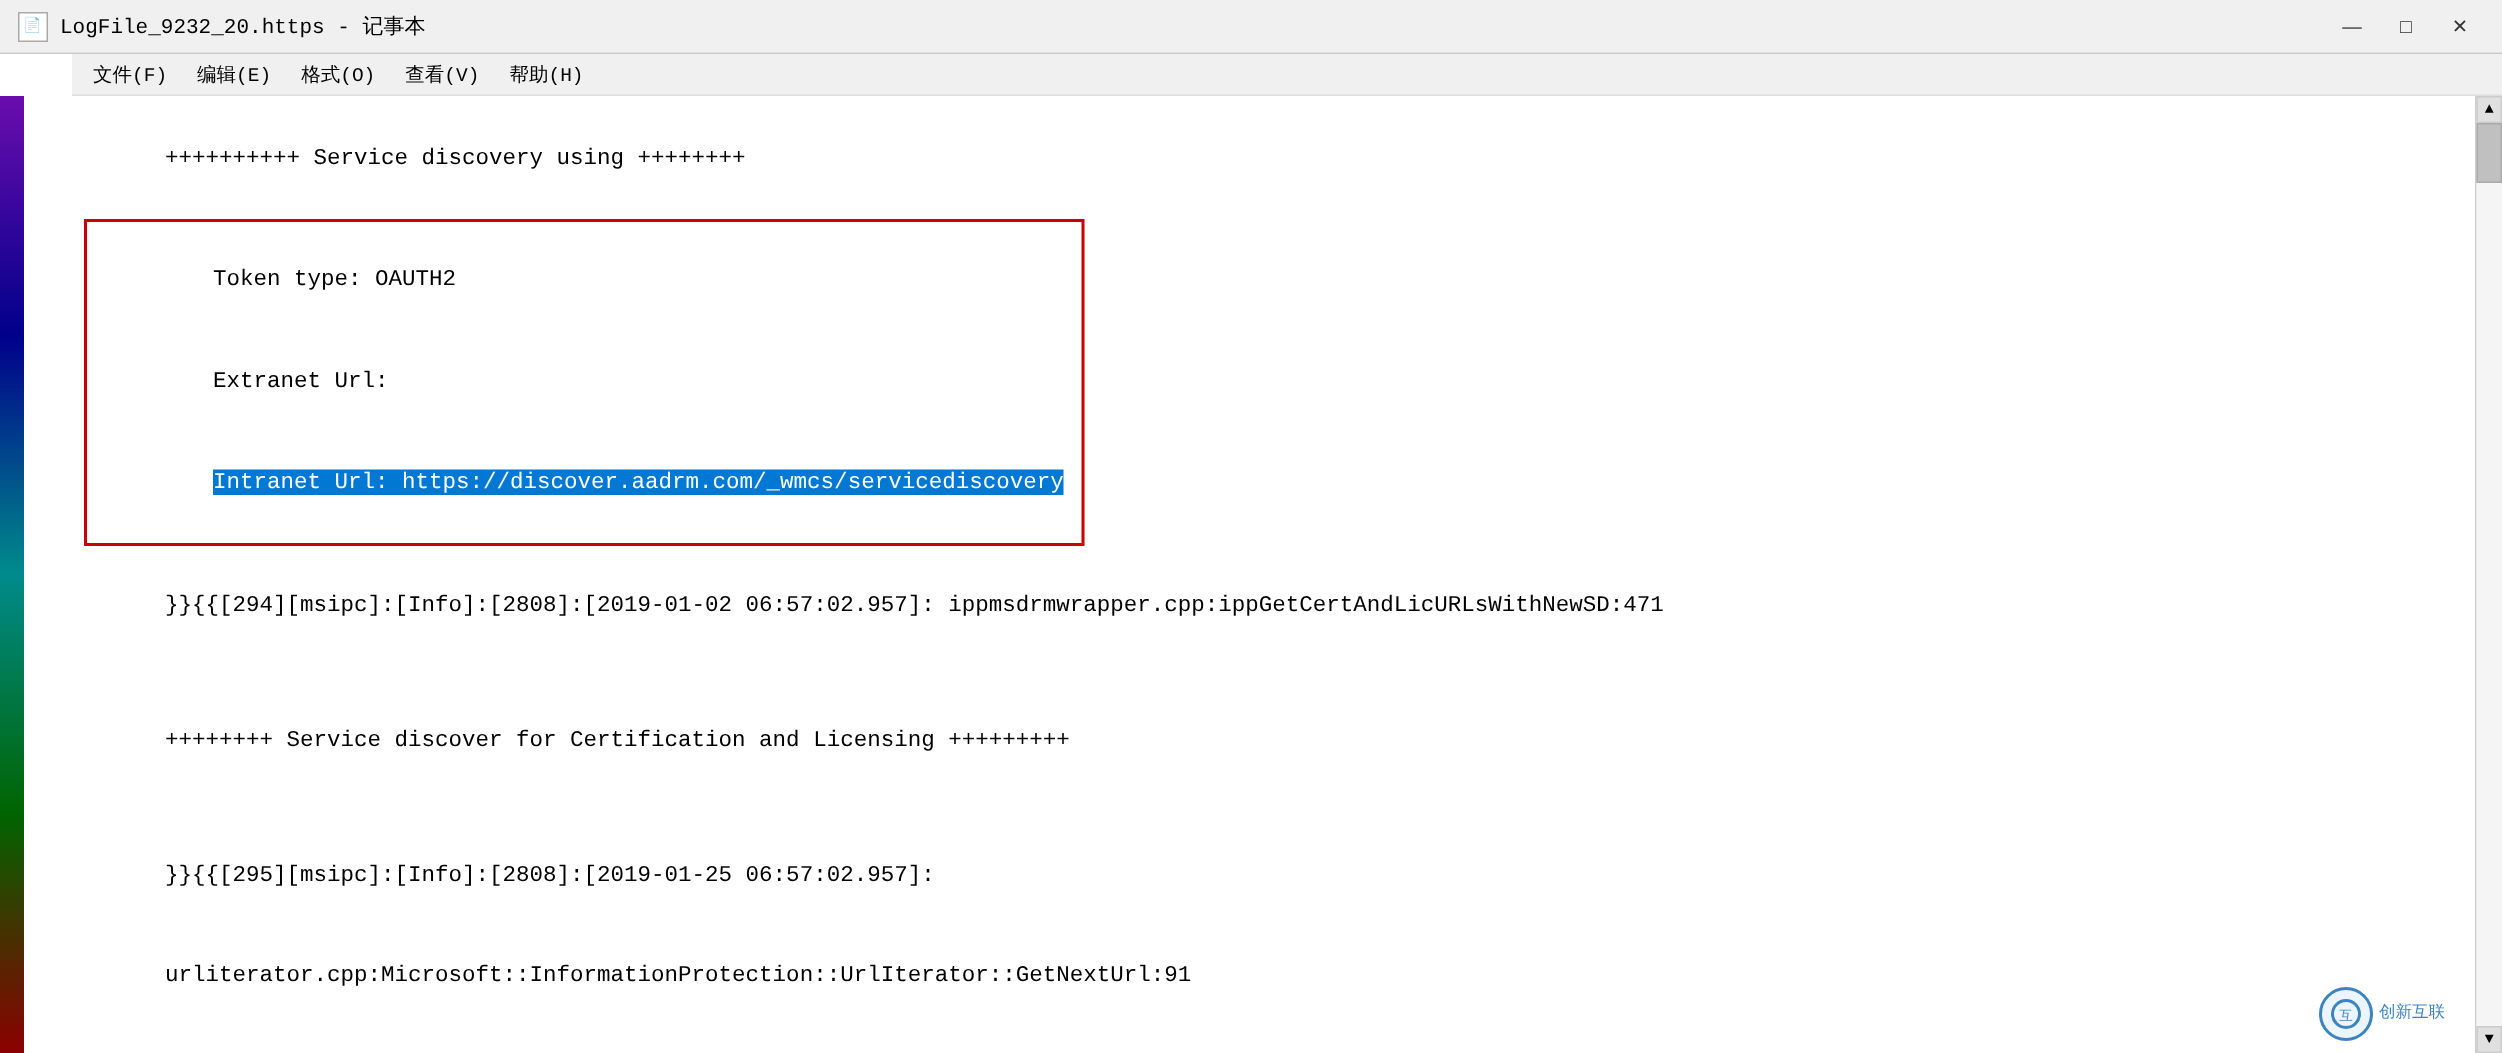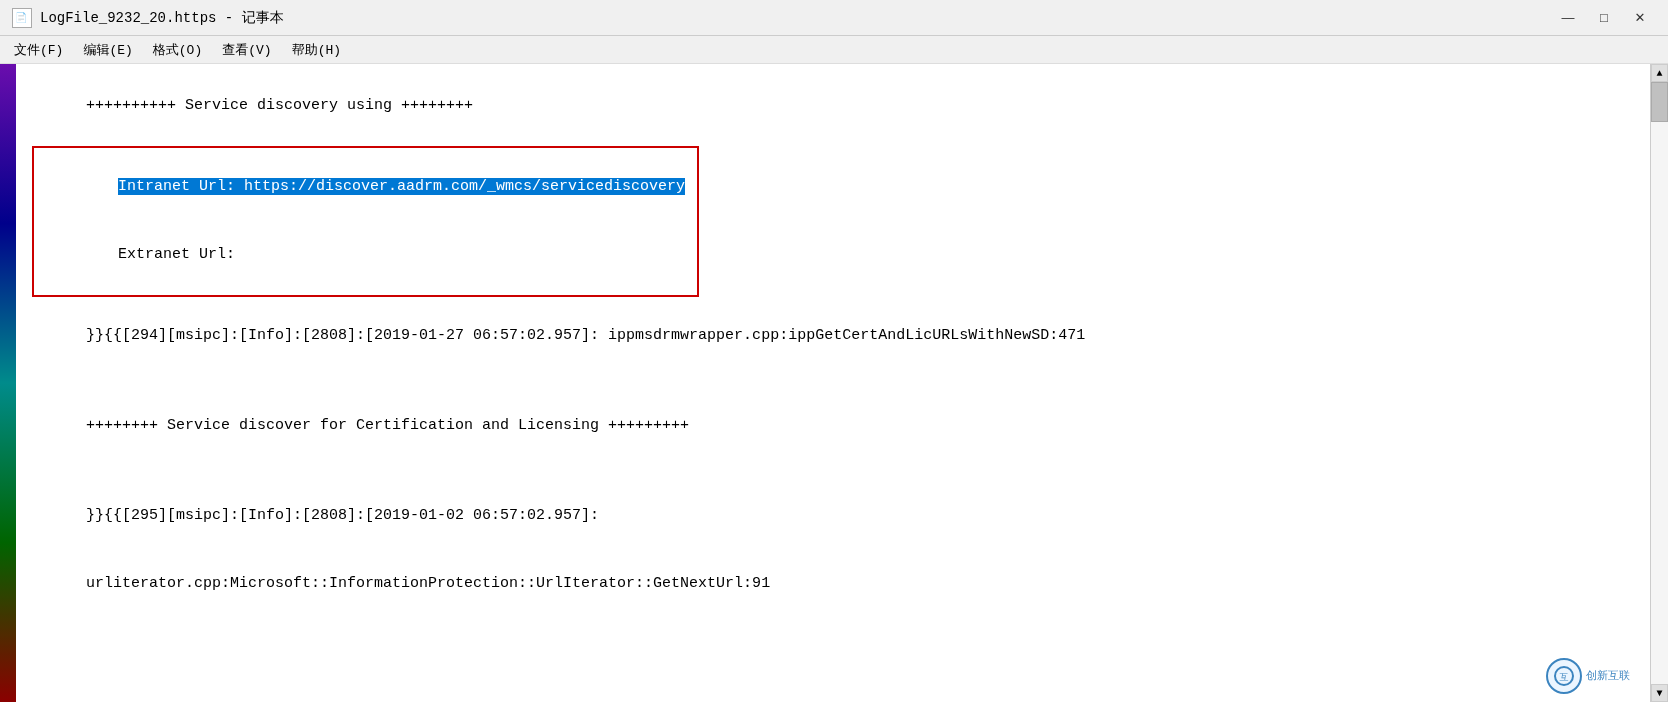--- a/index.html
+++ b/index.html
@@ -61,20 +61,21 @@
     
     .menu-bar {
       background: #f0f0f0;
       border-bottom: 1px solid #ddd;
       display: flex;
       align-items: center;
       padding: 2px 6px;
       height: 28px;
       flex-shrink: 0;
       gap: 4px;
+      margin-left: 48px;
     }
     .menu-item {
       padding: 2px 8px;
       font-size: 13px;
       color: #000;
       cursor: pointer;
     }
 
     
     .content-wrapper {
@@ -94,20 +95,21 @@
     .text-area {
       flex: 1;
       background: #fff;
       padding: 8px 16px;
       overflow: hidden;
       position: relative;
       font-family: "Courier New", Courier, monospace;
       font-size: 15px;
       line-height: 1.5;
       color: #000;
+      margin-left: 24px;
     }
 
     
     .scrollbar {
       width: 18px;
       background: #f0f0f0;
       border-left: 1px solid #ccc;
       flex-shrink: 0;
       display: flex;
       flex-direction: column;
@@ -211,44 +213,47 @@
   <div class="text-area">
 
     
     <div class="line">
       <span>++++++++++ Service discovery using ++++++++</span>
     </div>
 
     
     <div class="block-redbox">
       <div class="line">
-        <span class="selected-text">Intranet Url: https://discover.aadrm.com/_wmcs/servicediscovery</span>
+        <span>Token type: OAUTH2</span>
       </div>
       <div class="line">
         <span>Extranet Url:</span>
       </div>
-    </div>
-
-    
-    <div class="line">
-      <span>}}{{[294][msipc]:[Info]:[2808]:[2019-01-27 06:57:02.957]: ippmsdrmwrapper.cpp:ippGetCertAndLicURLsWithNewSD:471</span>
+      <div class="line">
+        <span class="selected-text">Intranet Url: https://discover.aadrm.com/_wmcs/servicediscovery</span>
+      </div>
+    </div>
+
+    
+    <div class="line">
+      <span>}}{{[294][msipc]:[Info]:[2808]:[2019-01-02 06:57:02.957]: ippmsdrmwrapper.cpp:ippGetCertAndLicURLsWithNewSD:471</span>
     </div>
 
     <br>
 
     
     <div class="line">
       <span>++++++++ Service discover for Certification and Licensing +++++++++</span>
     </div>
 
     <br>
 
     
     <div class="line">
-      <span>}}{{[295][msipc]:[Info]:[2808]:[2019-01-02 06:57:02.957]:</span>
+      <span>}}{{[295][msipc]:[Info]:[2808]:[2019-01-25 06:57:02.957]:</span>
     </div>
     
     <div class="line">
       <span>urliterator.cpp:Microsoft::InformationProtection::UrlIterator::GetNextUrl:91</span>
     </div>
 
     <br>
 
     
     

